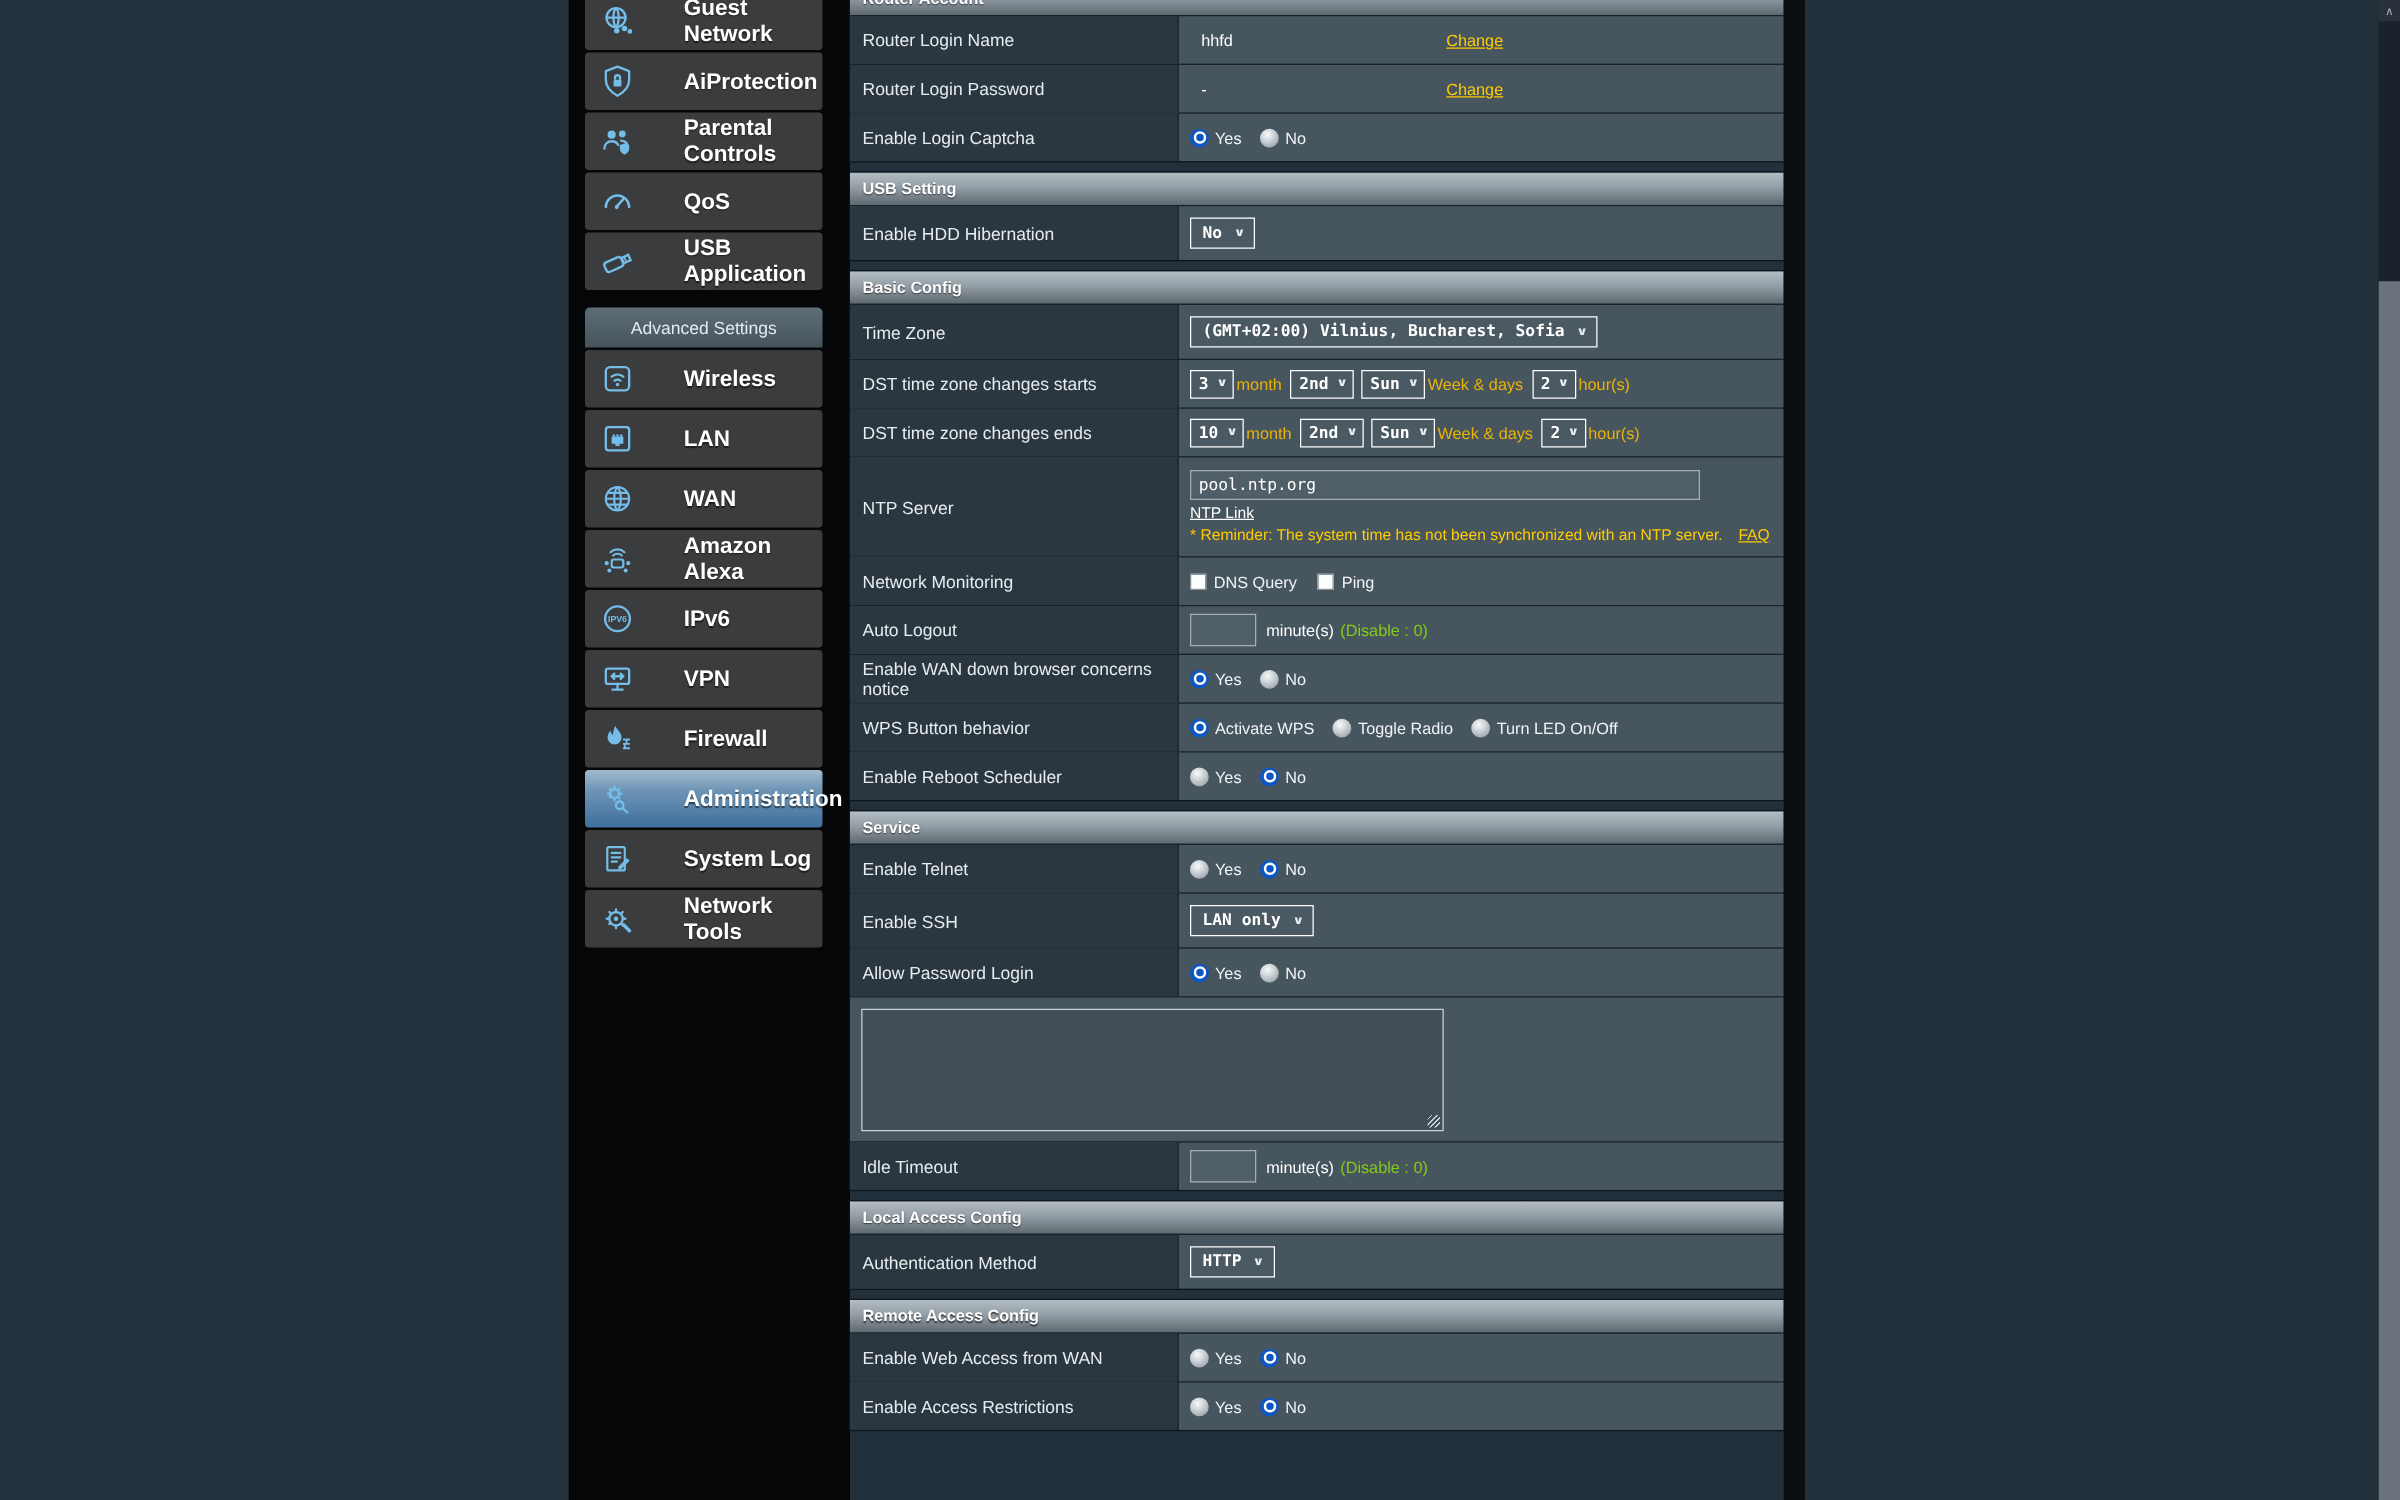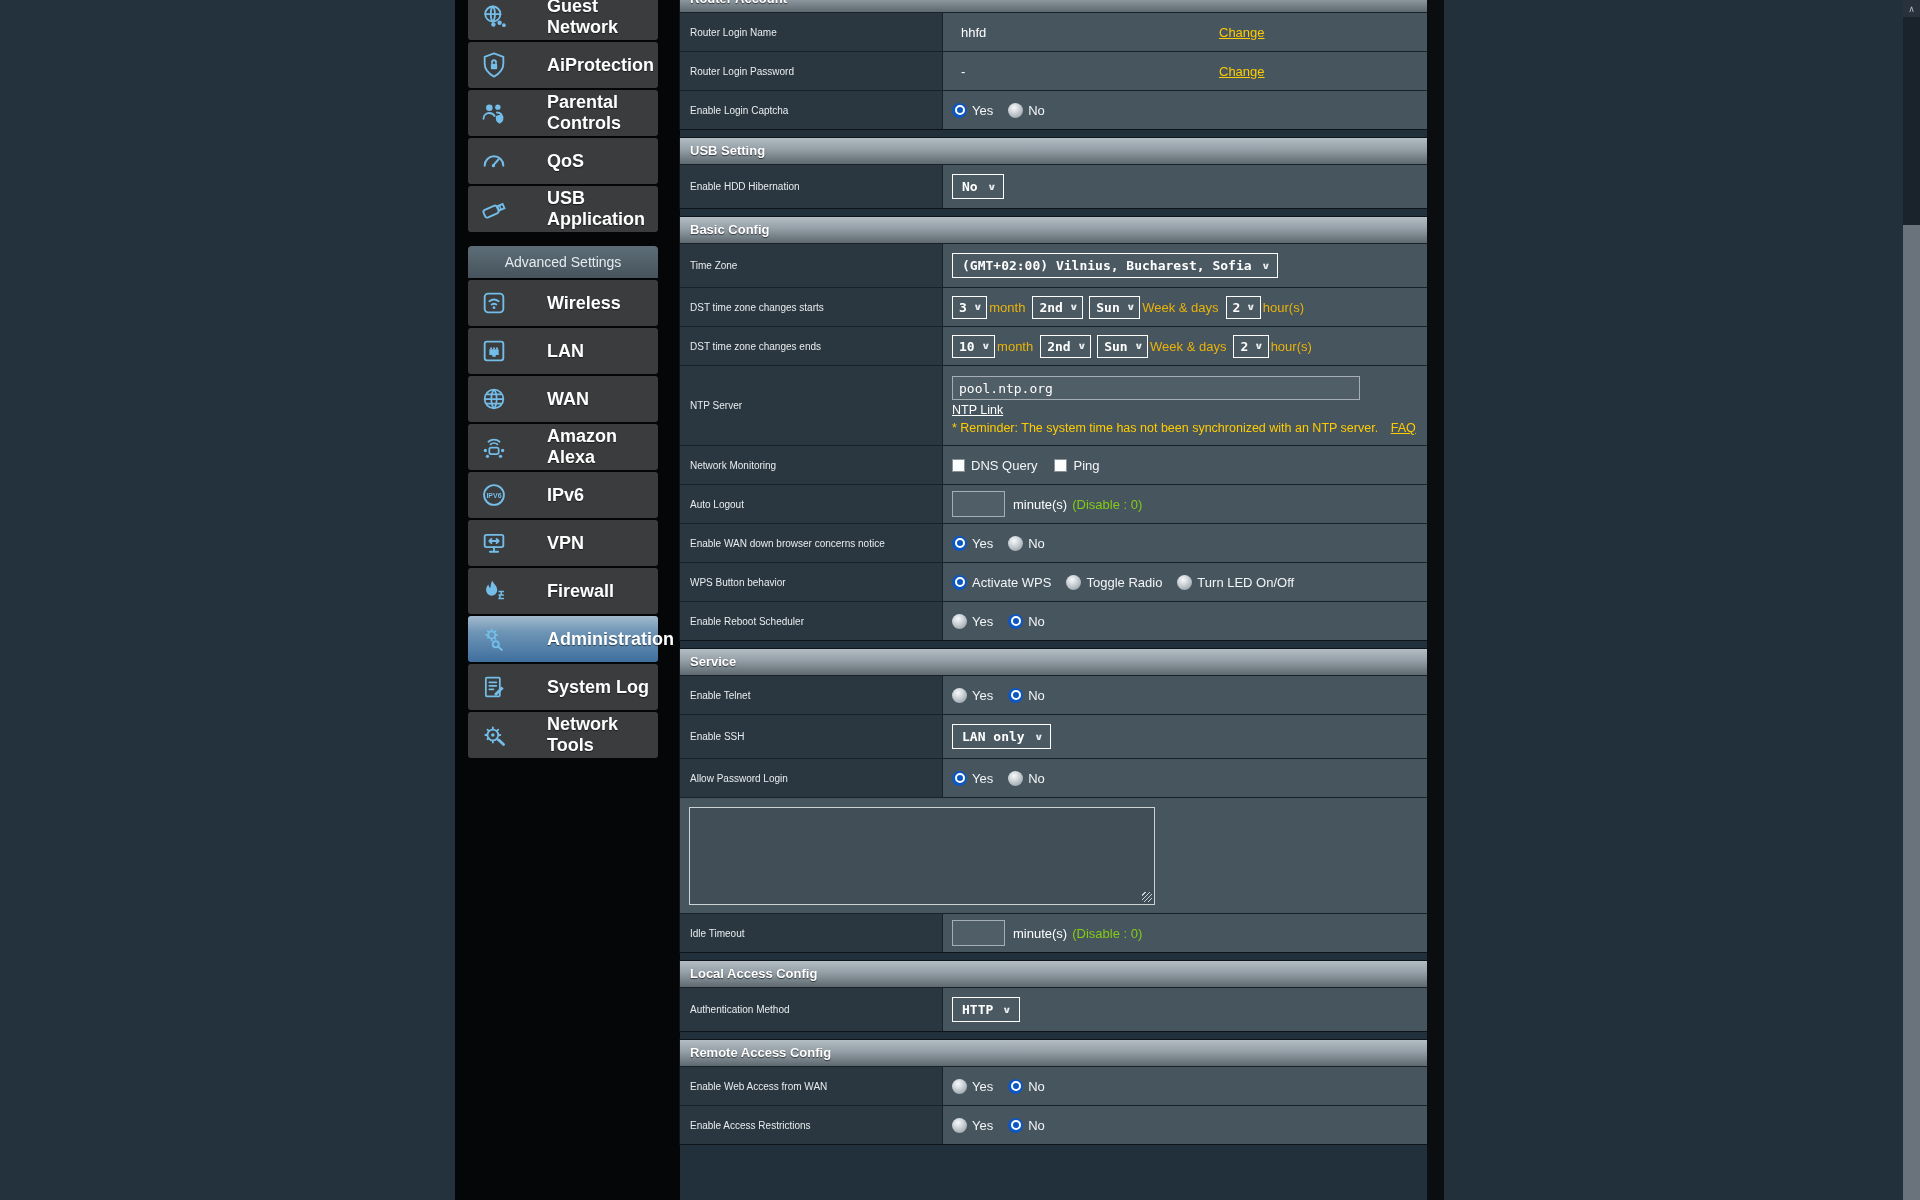--- a/index.html
+++ b/index.html
@@ -31,25 +31,25 @@
   .section { margin-bottom:9px; outline:1px solid #0e151a; }
   .sec-h {
     height:26px; line-height:26px; padding-left:10px;
     background:linear-gradient(180deg,#b3bdc3 0%,#939ea6 45%,#5d686f 100%);
     color:#ffffff; font-size:13px; font-weight:bold; text-shadow:0 1px 1px rgba(0,0,0,.6);
   }
   .row { display:flex; border-top:1px solid #18222a; background:#47555f; }
   .section .row:first-of-type { border-top:none; }
   .lcell {
     width:263px; min-width:263px; background:#2b3740; border-right:1px solid #18222a;
-    color:#e7ecee; font-size:10px; display:flex; align-items:center; padding-left:10px;
+    color:#e7ecee; font-size:14px; display:flex; align-items:center; padding-left:10px;
   }
   .vcell { flex:1; display:flex; align-items:center; padding-left:9px; color:#fff; font-size:13px; position:relative; }
   .vcell.stack { flex-direction:column; align-items:flex-start; justify-content:center; gap:3px; padding-top:5px; padding-bottom:5px; }
-  .val { display:inline-block; width:258px; margin-left:9px; }
+  .val { display:inline-block; width:196px; margin-left:9px; }
   .ylink { color:#ffcc00; text-decoration:underline; cursor:pointer; font-size:13px; }
   .wlink { color:#ffffff; text-decoration:underline; cursor:pointer; font-size:12.5px; }
   .yellow { color:#ffcc00; font-size:12.5px; }
   .unit { color:#ffffff; font-size:13px; margin-left:8px; }
   .hint { color:#84cc16; font-size:13px; margin-left:5px; }
   
   .radio { width:15px; height:15px; border-radius:50%; display:inline-block; position:relative; margin-right:5px; flex:none; cursor:pointer; }
   .radio.on { background:#0d57c2; }
   .radio.on::after { content:""; position:absolute; inset:2.5px; border:2px solid #fff; border-radius:50%; }
   .radio.off { background:radial-gradient(circle at 40% 32%, #f8fafb 0%, #c6cdd2 45%, #868f96 100%); }

